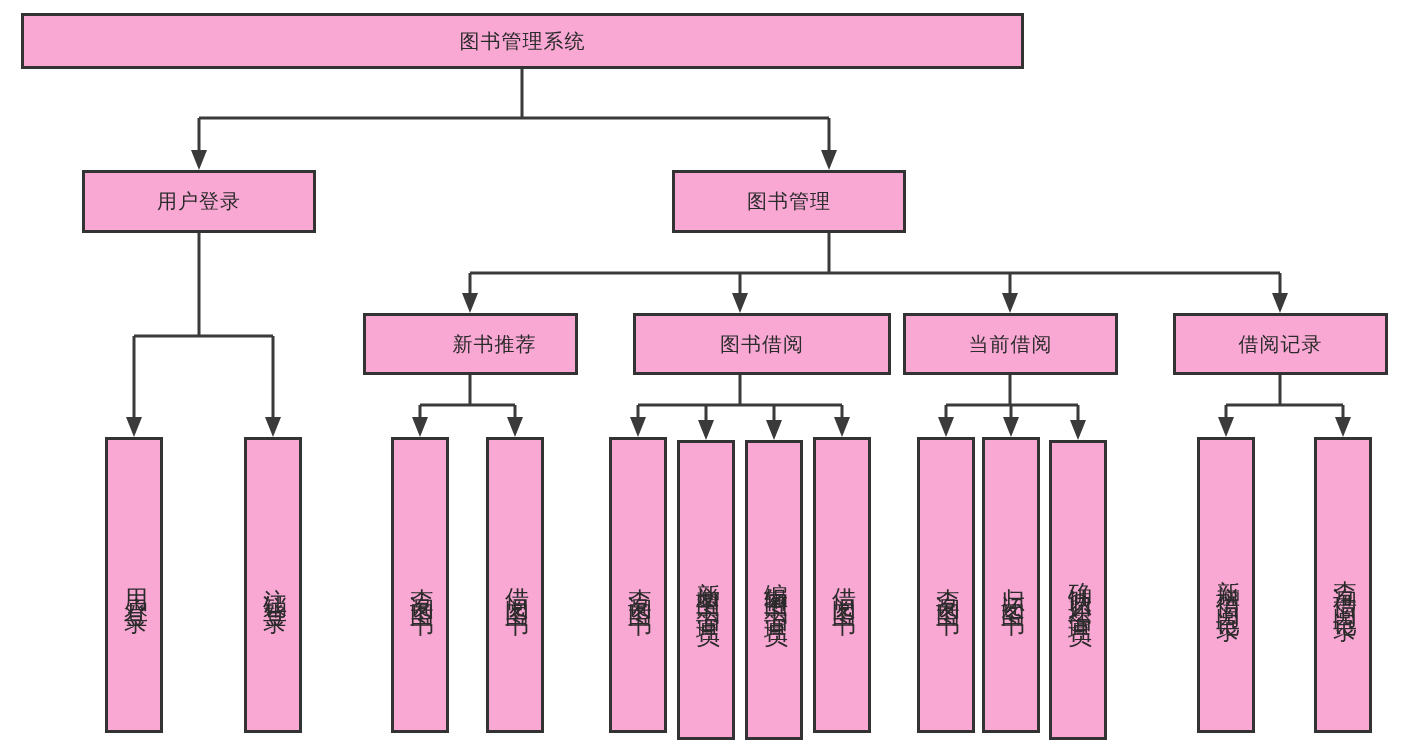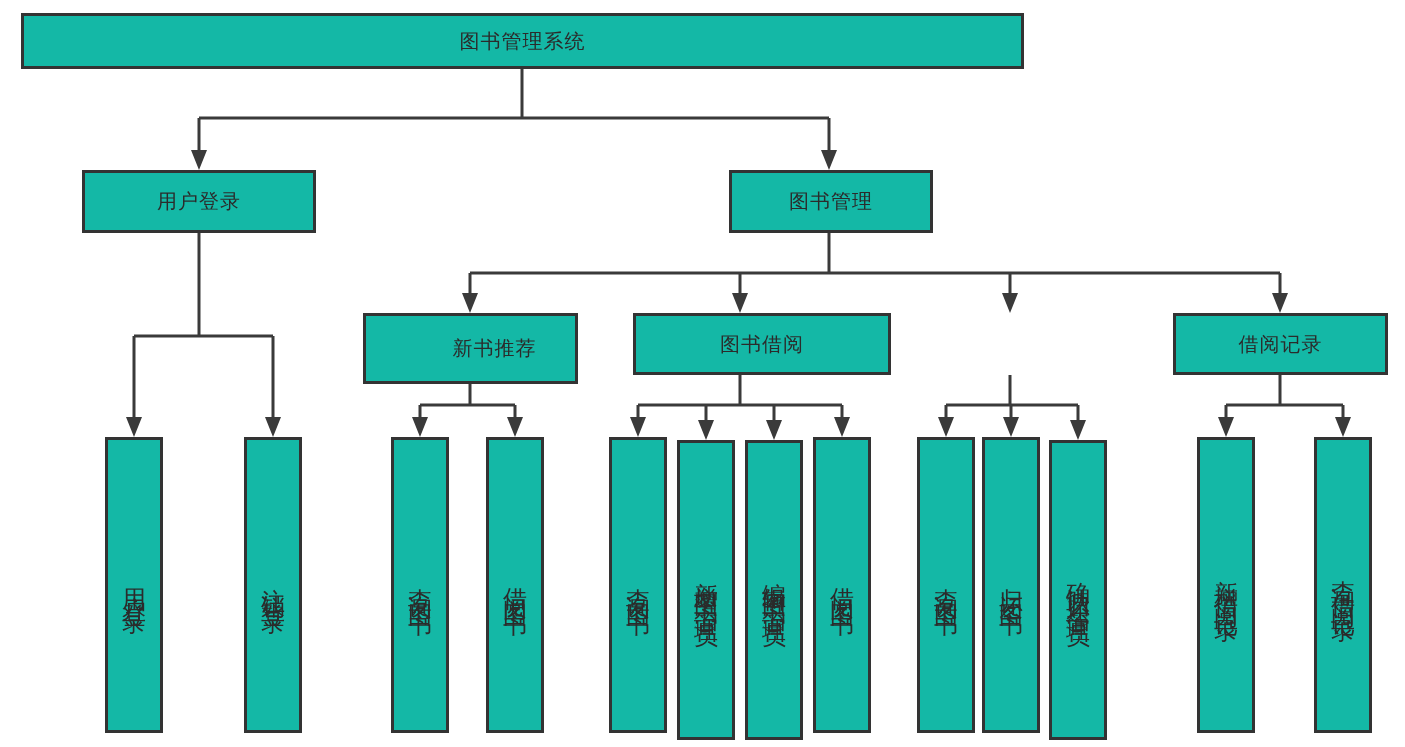--- a/index.html
+++ b/index.html
@@ -25,25 +25,26 @@
   }
   svg.wires {
     position: absolute; left: 0; top: 0;
     width: 1405px; height: 747px;
   }
   .cl { stroke: var(--line); stroke-width: 3; fill: none; }
   .ah { fill: var(--line); stroke: none; }
   .box {
     position: absolute;
     border: 3px solid var(--border);
-    background: #14b8a6;
+    background: #f9a8d4;
     display: flex;
     align-items: center;
     justify-content: center;
     color: var(--text);
+    font-family: Liberation Mono, monospace;
   }
   .box.h { font-size: 20px; letter-spacing: 1px; }
   .box.v {
     width: 58px; height: 296px; top: 437px;
     writing-mode: vertical-rl;
     text-orientation: mixed;
     font-size: 24px;
     letter-spacing: 8px;
     line-height: 1;
   }
@@ -83,24 +84,25 @@
     <path class="cl" d="M1010 375 V405 M946 405 H1078 M946 405 V419 M1011 405 V419 M1078 405 V422"></path>
     <path class="ah" d="M938 417 L954 417 L946 437 Z M1003 417 L1019 417 L1011 437 Z M1070 420 L1086 420 L1078 440 Z"></path>
 
     <path class="cl" d="M1280 375 V405 M1226 405 H1343 M1226 405 V419 M1343 405 V419"></path>
     <path class="ah" d="M1218 417 L1234 417 L1226 437 Z M1335 417 L1351 417 L1343 437 Z"></path>
   </svg>
 
   <div class="box h" style="left:21px; top:13px; width:1003px; height:56px;">图书管理系统</div>
 
   <div class="box h" style="left:82px; top:170px; width:234px; height:63px;">用户登录</div>
-  <div class="box h" style="left:729px; top:170px; width:204px; height:63px;">图书管理</div>
+  <div class="box h" style="left:672px; top:170px; width:234px; height:63px;">图书管理</div>
 
-  <div class="box h" style="left:363px; top:313px; width:215px; height:71px;padding-left:48px;">新书推荐</div>
+  <div class="box h" style="left:363px; top:313px; width:215px; height:62px;padding-left:48px;">新书推荐</div>
   <div class="box h" style="left:633px; top:313px; width:258px; height:62px;">图书借阅</div>
+  <div class="box h" style="left:903px; top:313px; width:215px; height:62px;">当前借阅</div>
   <div class="box h" style="left:1173px; top:313px; width:215px; height:62px;">借阅记录</div>
 
   <div class="box v" style="left:105px;">用户登录</div>
   <div class="box v" style="left:244px;">注销登录</div>
 
   <div class="box v" style="left:391px;">查询图书</div>
   <div class="box v" style="left:486px;">借阅图书</div>
 
   <div class="box v" style="left:609px;">查询图书</div>
   <div class="box v tall" style="left:677px;">新增图书（管理员）</div>

